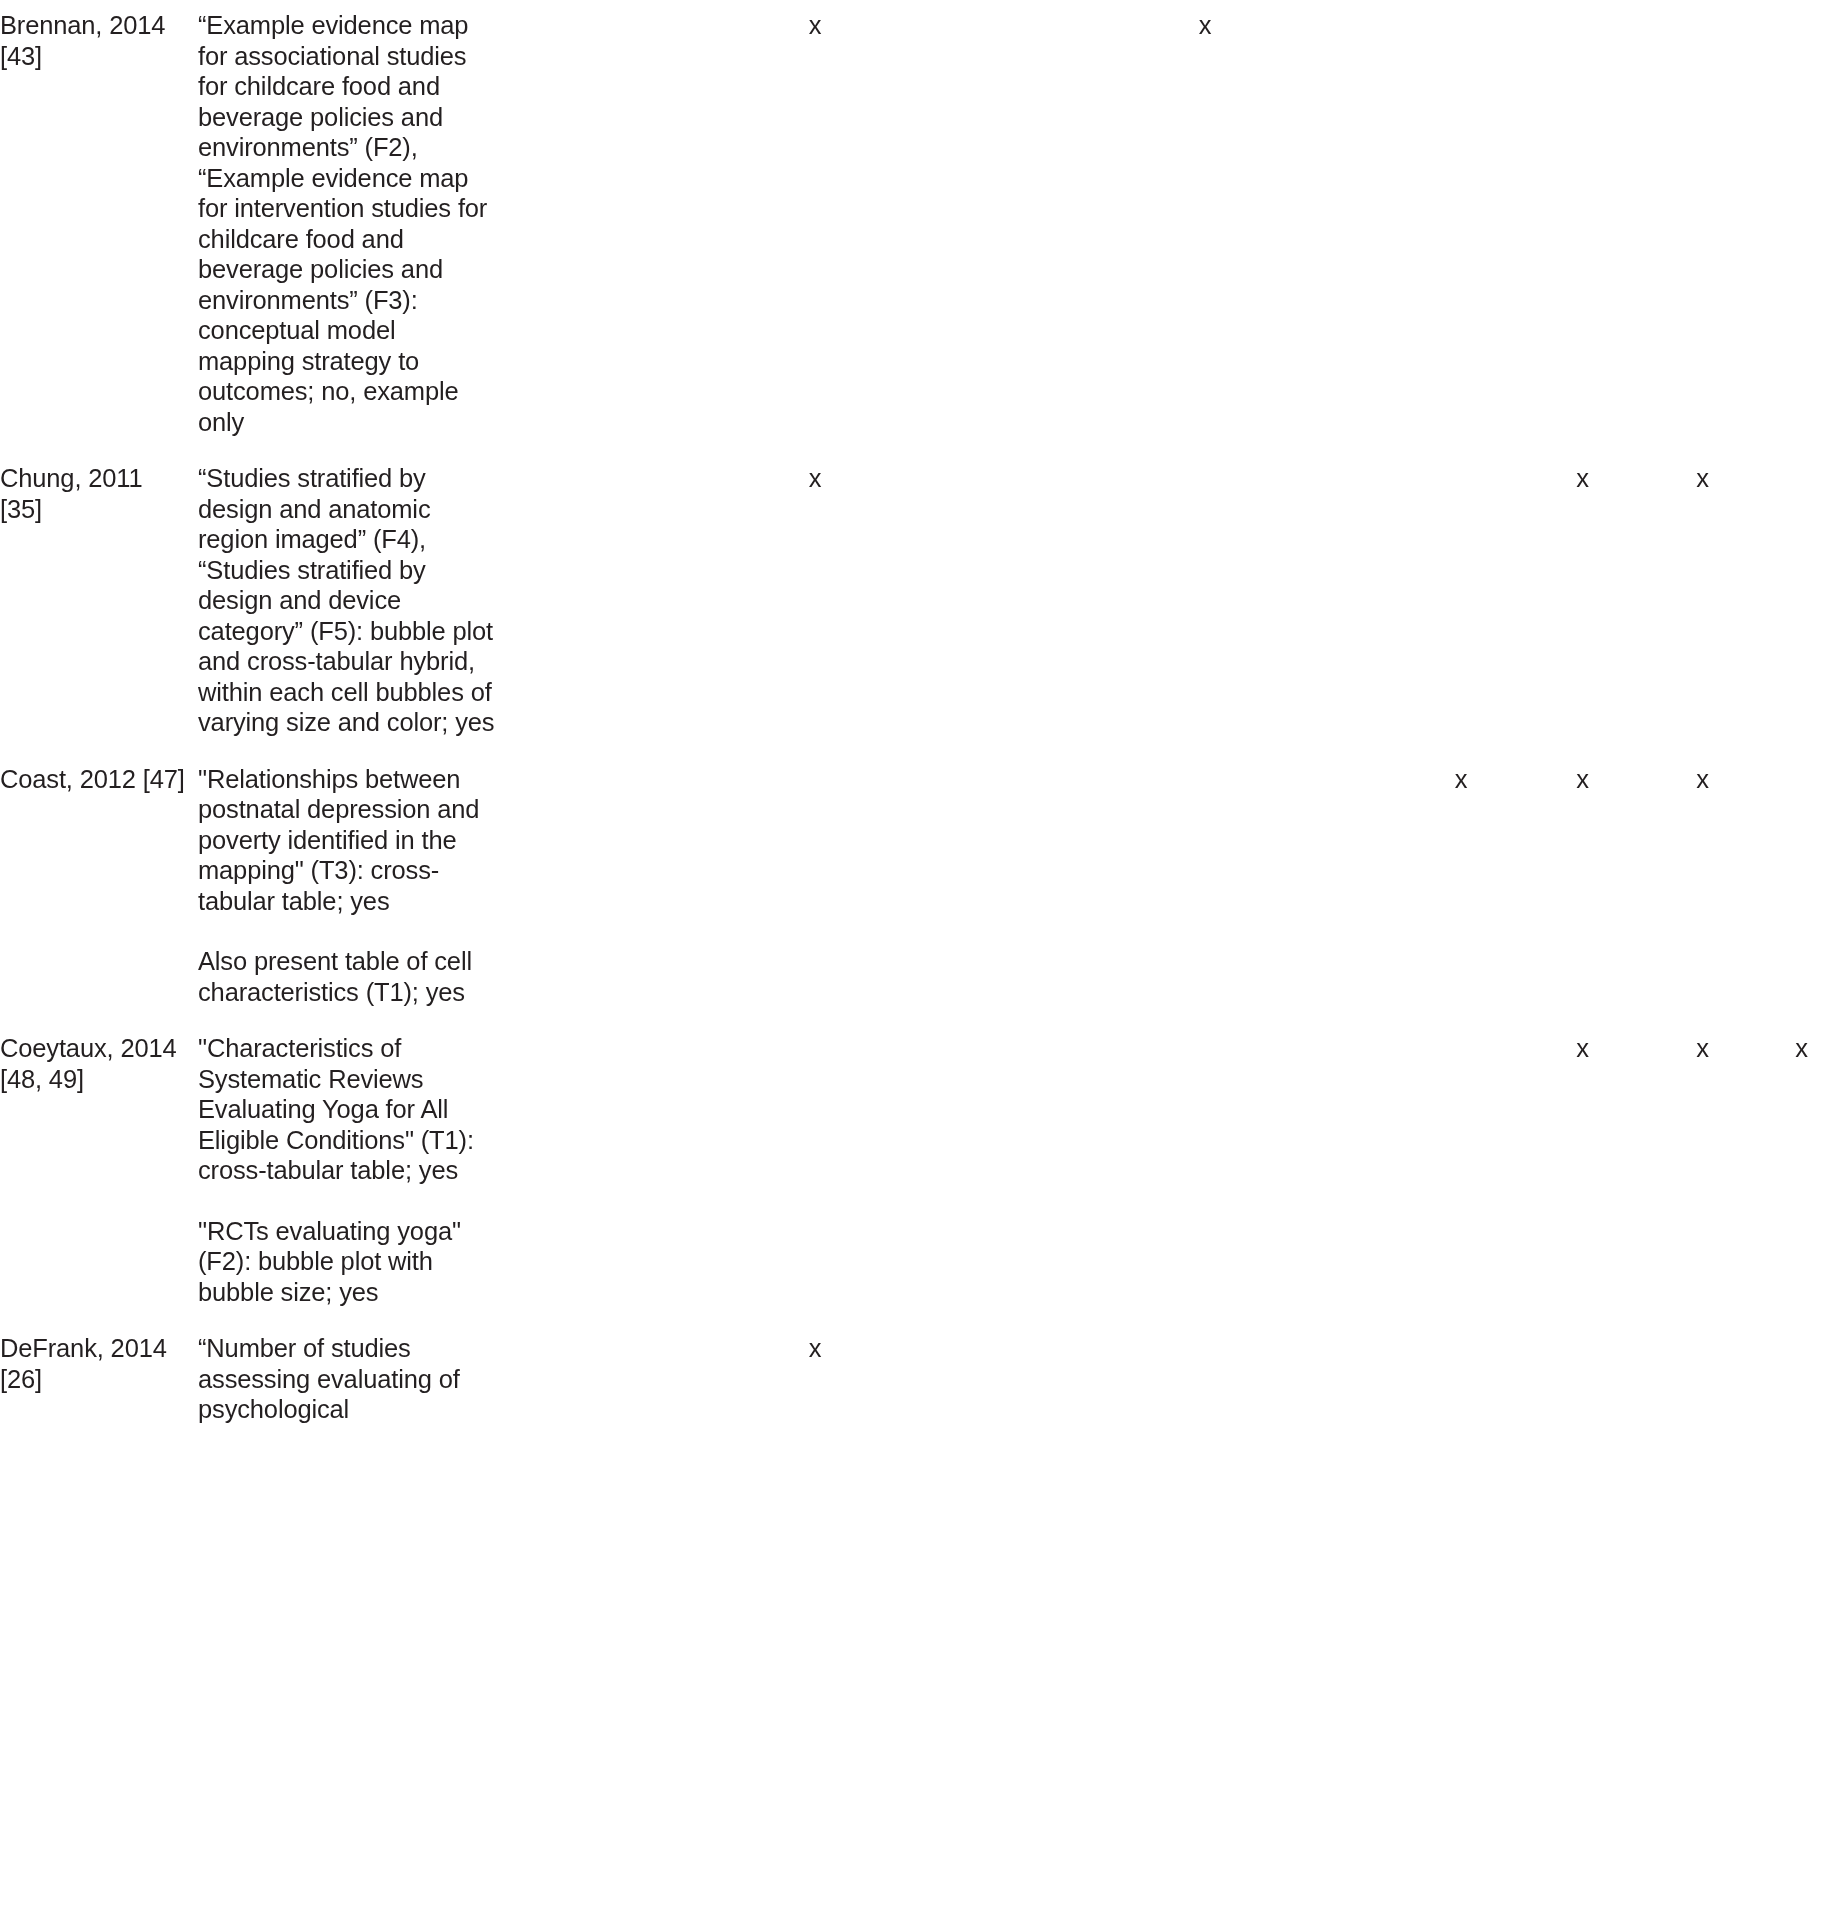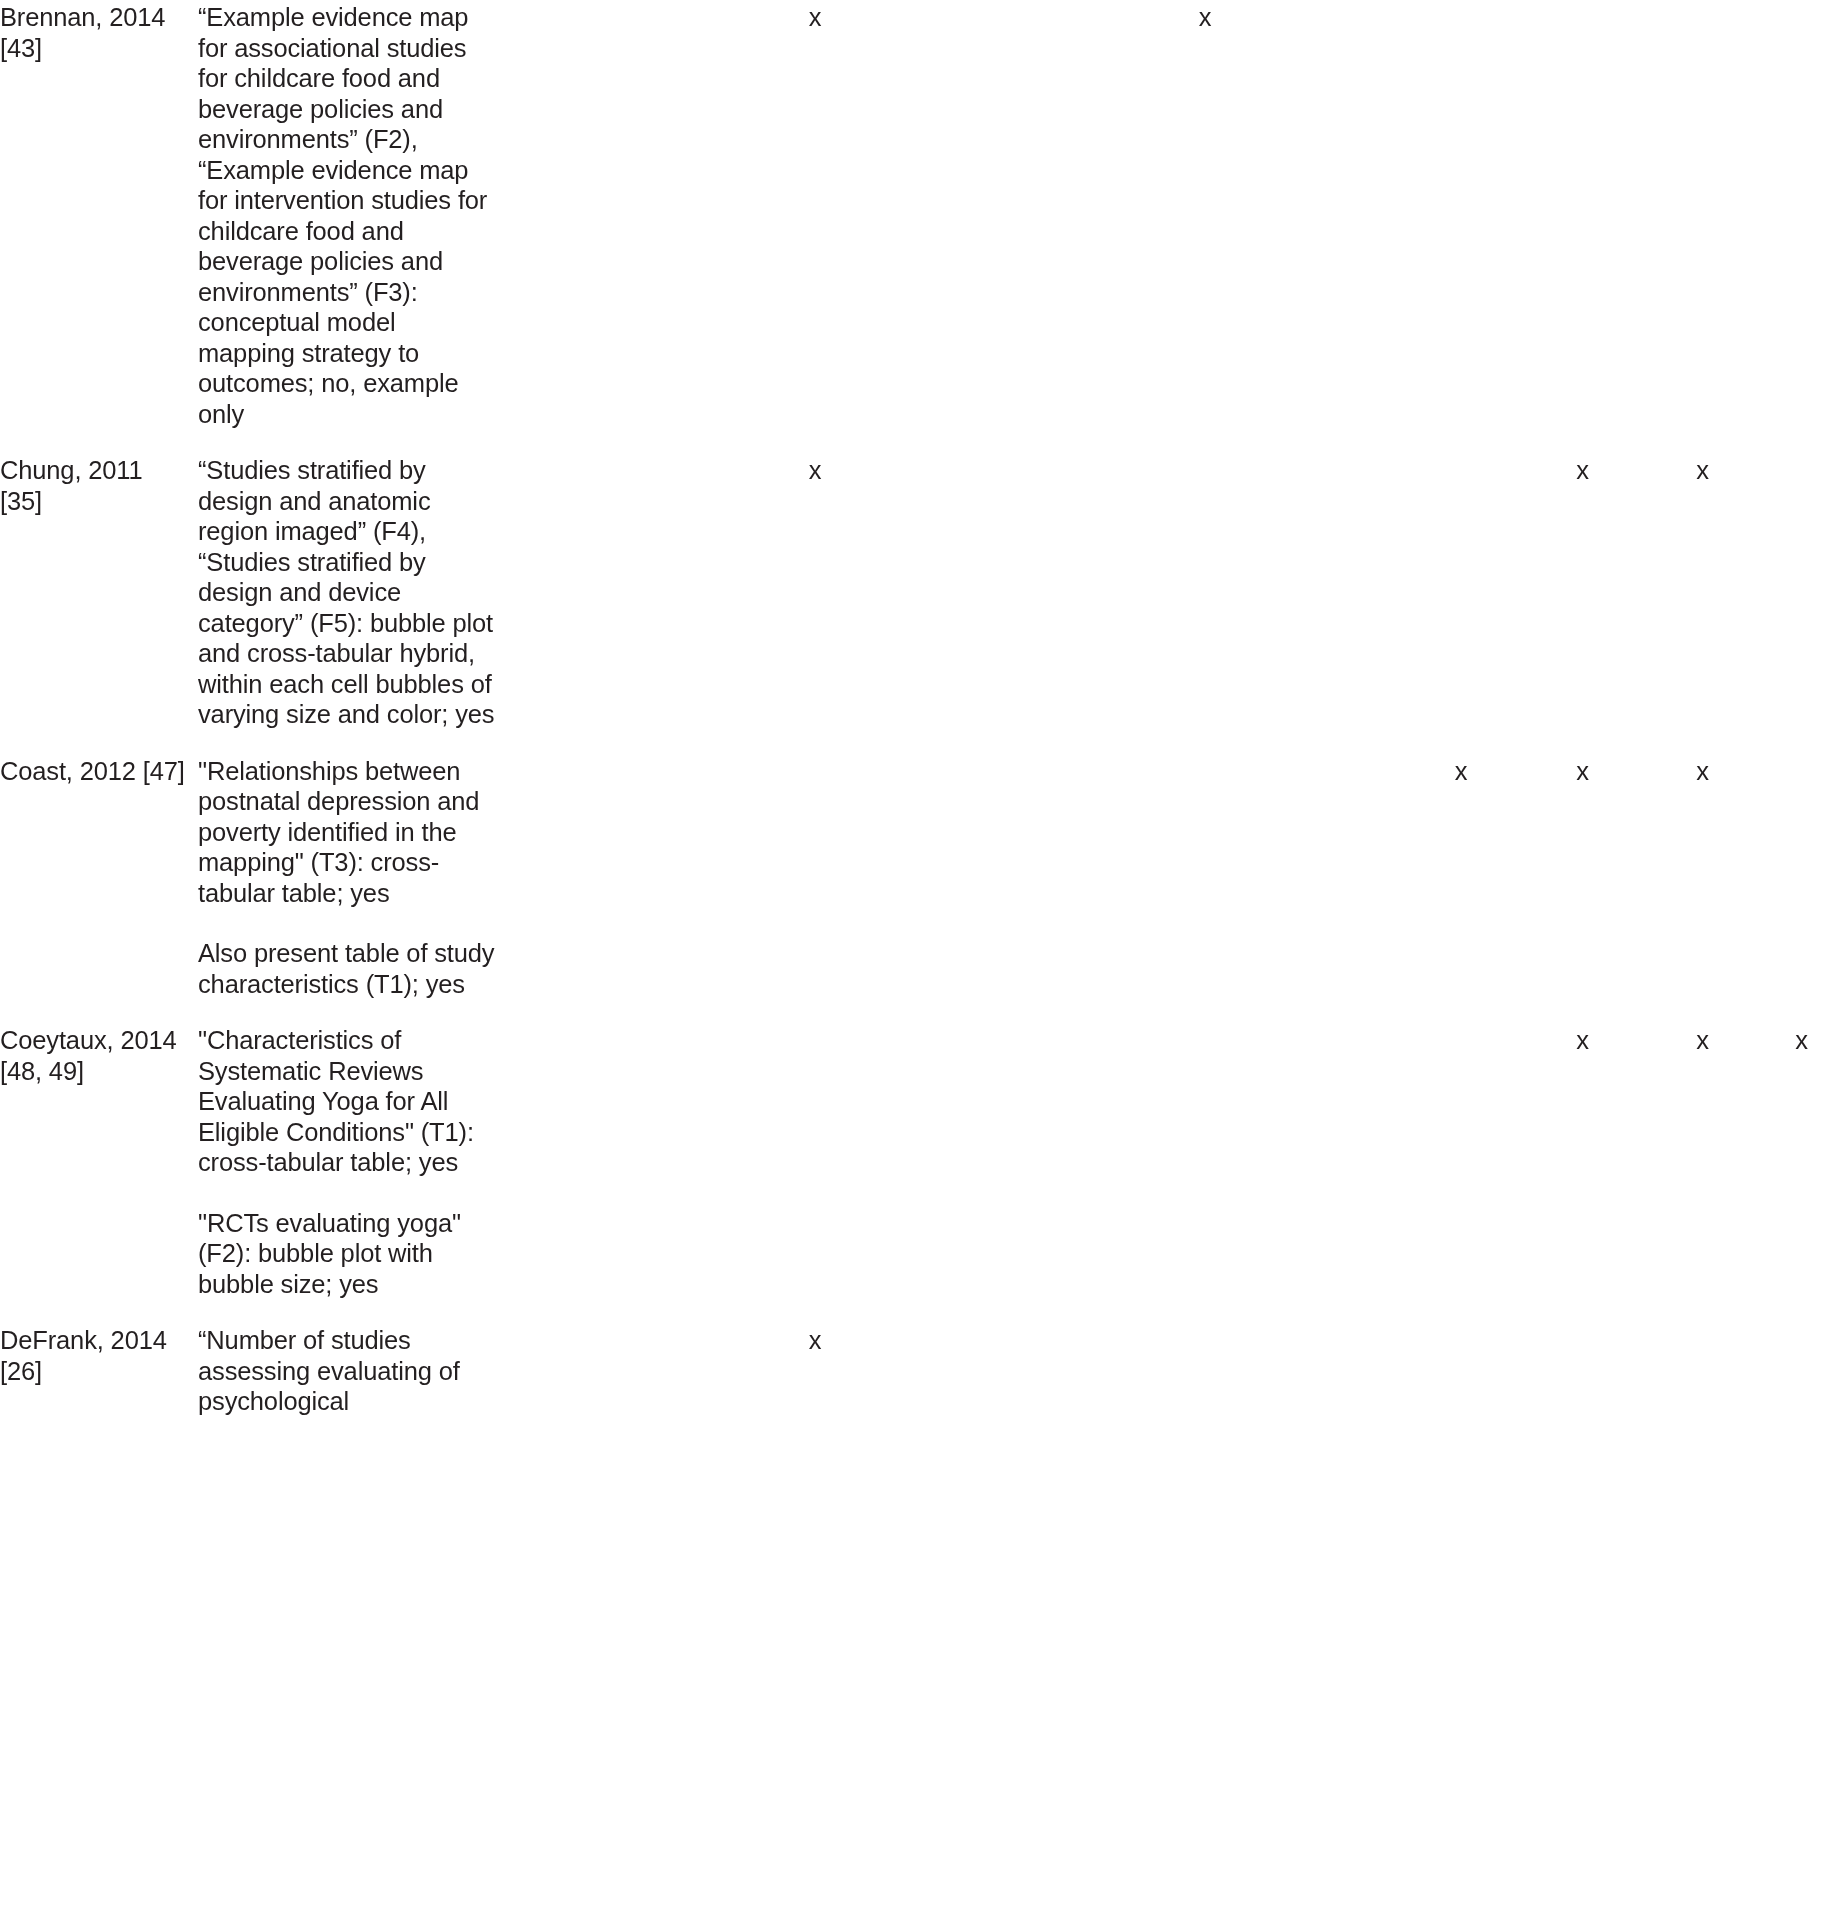--- a/index.html
+++ b/index.html
@@ -76,21 +76,21 @@
     font-size: 25.5px;
     line-height: 30.5px;
     color: #231f20;
   }
 
   
   tr.record > td {
     padding-bottom: 26px;
   }
   tr.record.first > td {
-    padding-top: 2px;
+    padding-top: 10px;
   }
   tr.record.clipped > td {
     padding-bottom: 0;
   }
 </style>
 </head>
 <body>
 
 <div class="sheet">
 
@@ -148,21 +148,21 @@
         <td class="mark">x</td>
         <td class="mark"></td>
       </tr>
 
       <tr class="record">
         <td class="cell-study">
           <p class="para">Coast, 2012 [47]</p>
         </td>
         <td class="cell-desc">
           <p class="para">"Relationships between postnatal depression and poverty identified in the mapping" (T3): cross-tabular table; yes</p>
-          <p class="para">Also present table of study characteristics (T1); yes</p>
+          <p class="para">Also present table of cell characteristics (T1); yes</p>
         </td>
         <td></td>
         <td class="mark"></td>
         <td class="mark"></td>
         <td class="mark"></td>
         <td class="mark"></td>
         <td class="mark"></td>
         <td class="mark">x</td>
         <td class="mark">x</td>
         <td class="mark">x</td>

